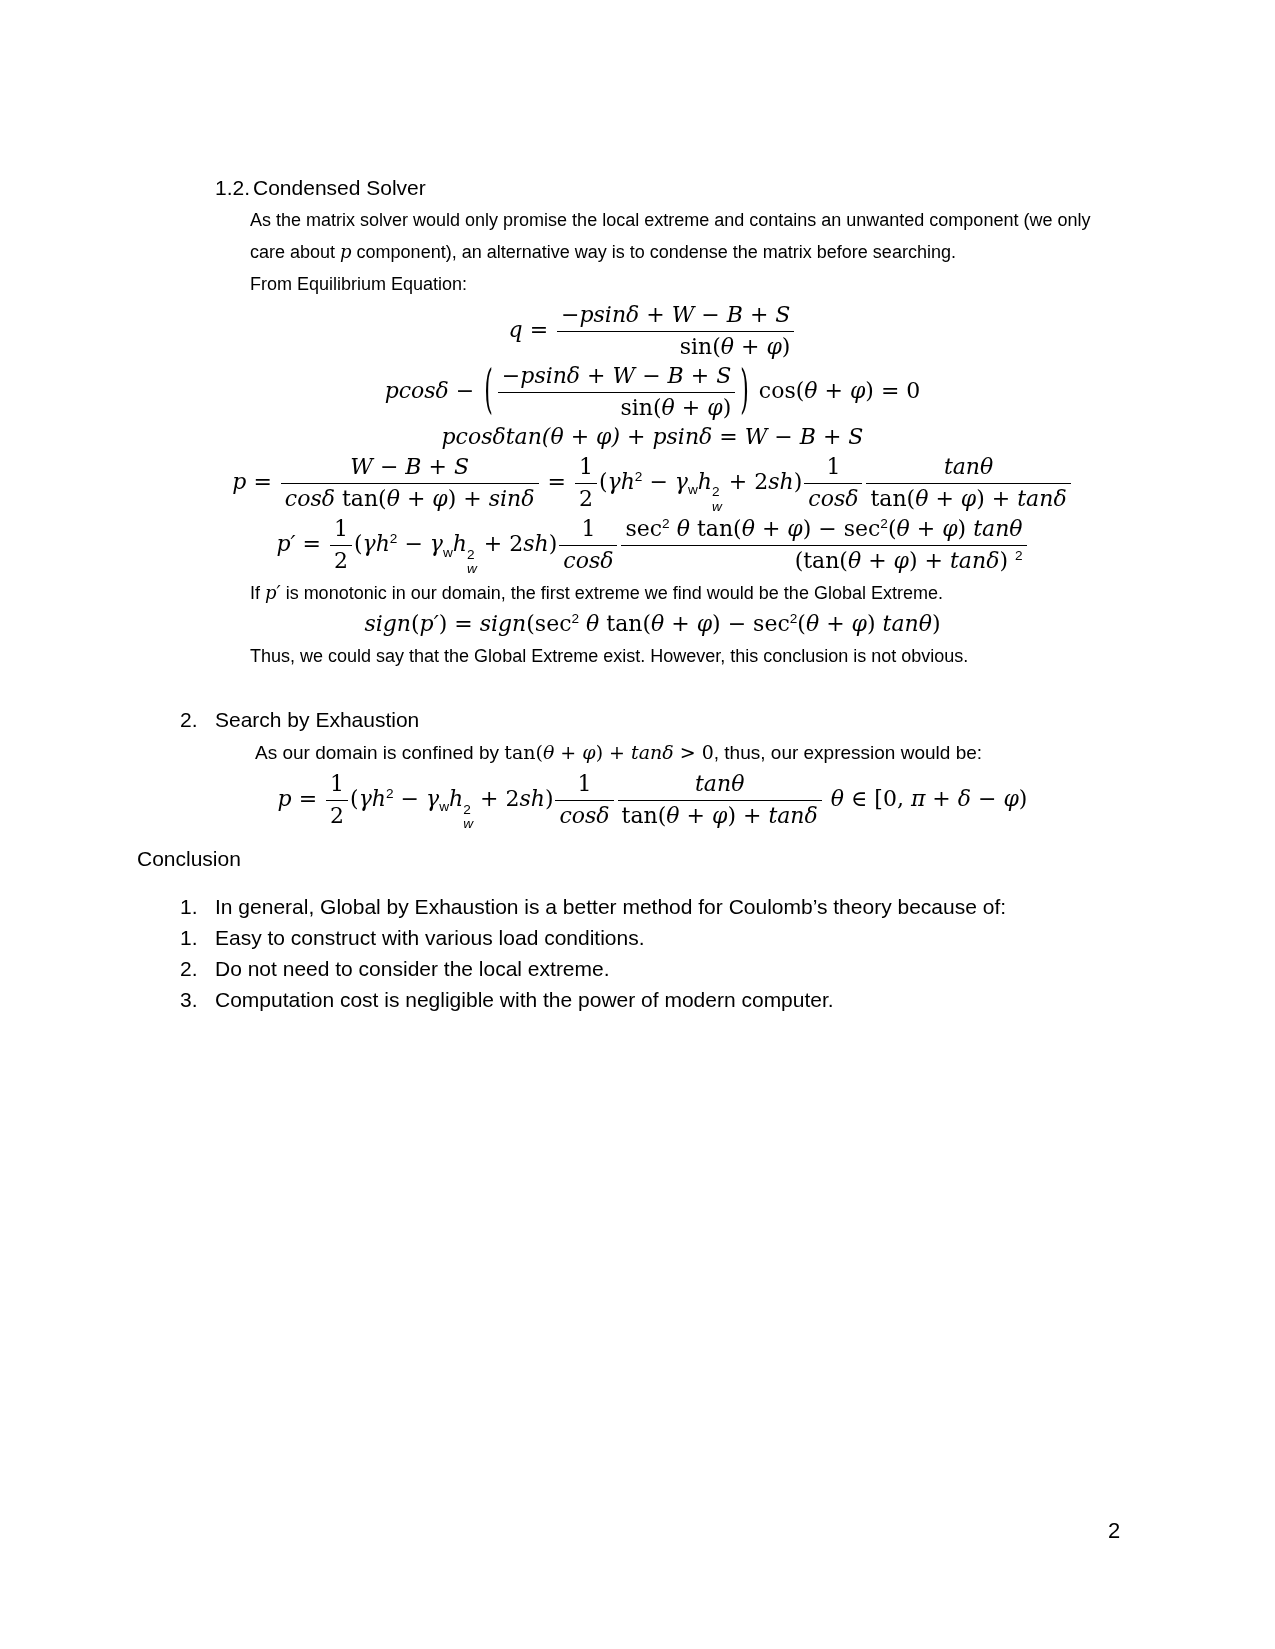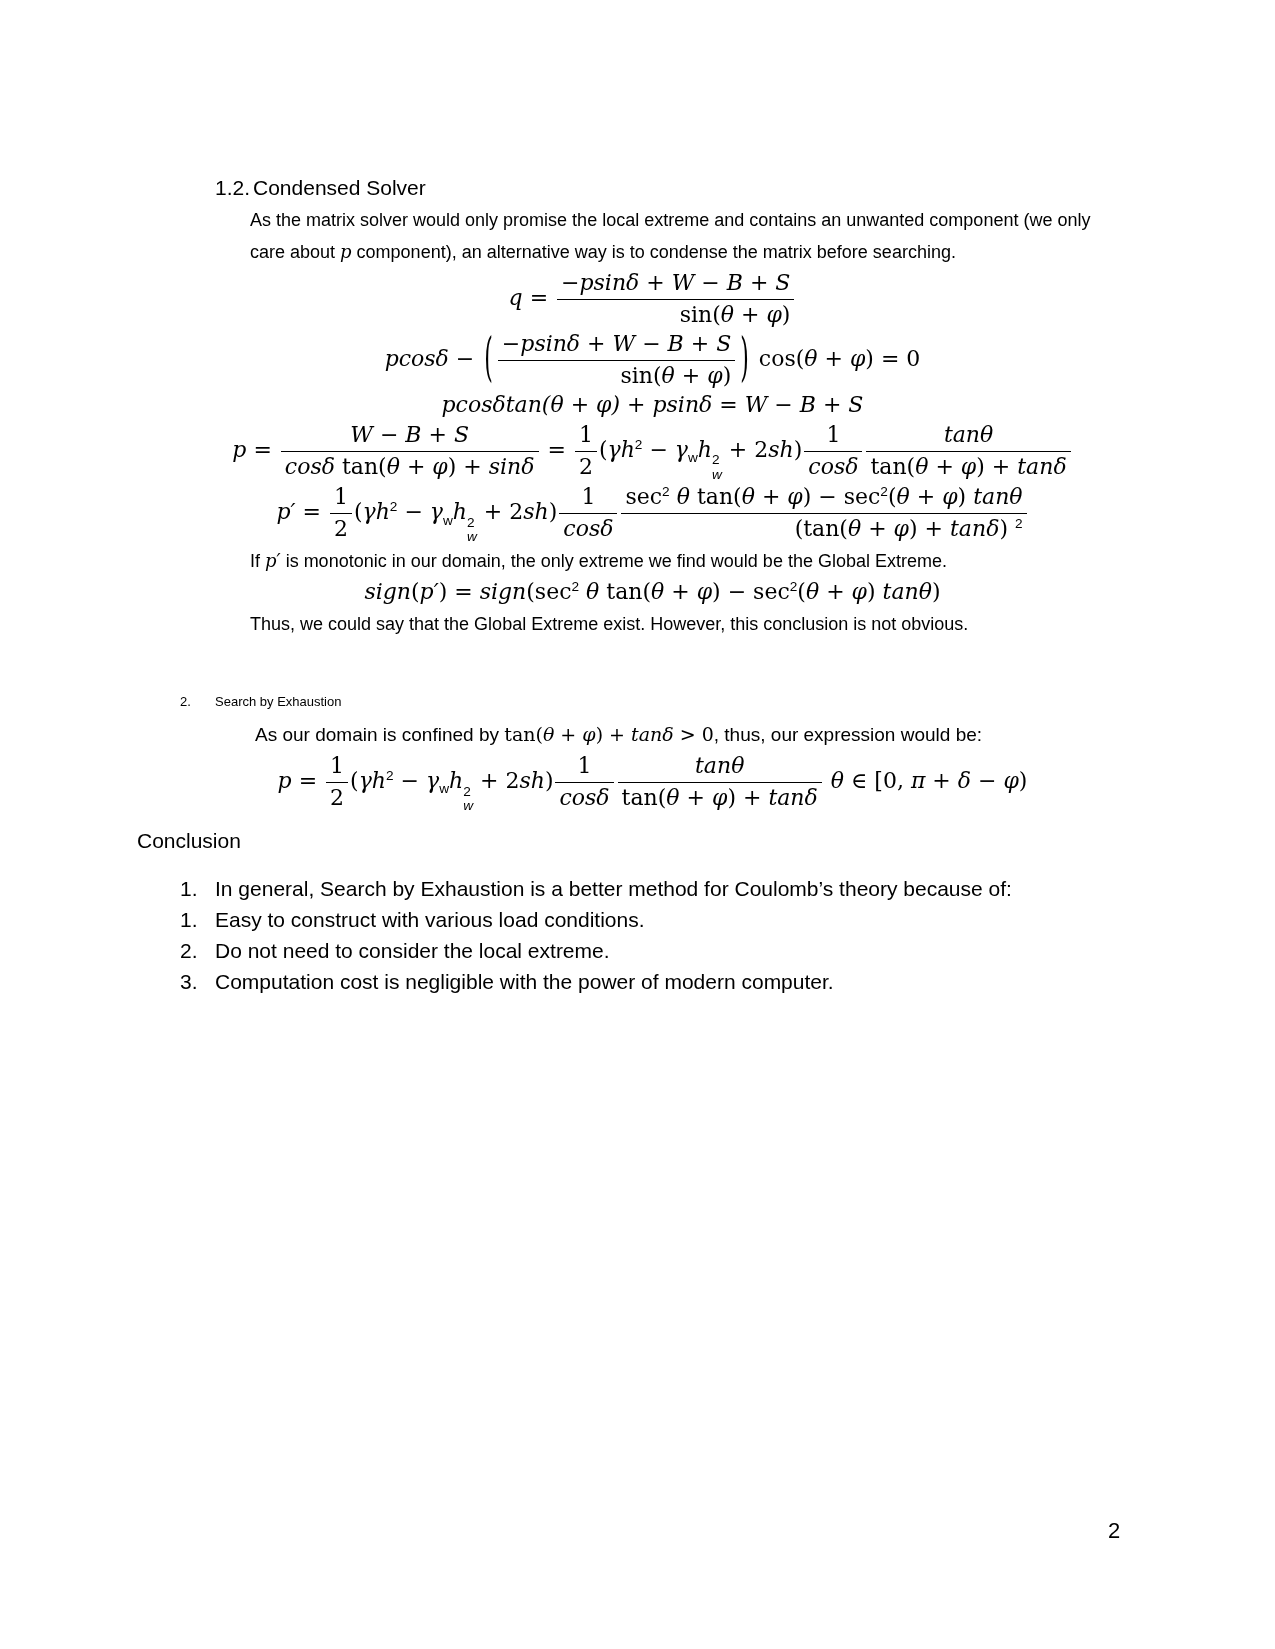--- a/index.html
+++ b/index.html
@@ -6,21 +6,21 @@
   body{
     width:1275px;height:1649px;background:#ffffff;color:#000;
     font-family:"Liberation Sans",sans-serif;position:relative;overflow:hidden;
   }
   .page{position:absolute;top:0;left:0;width:1275px;height:1649px;}
   .content{padding:172px 137px 0 137px;}
 
   
   .h12{margin-left:78px;font-size:21px;line-height:32px;}
   .h12 .num{display:inline-block;width:38px;}
-  .h2row{margin-left:43px;margin-top:46px;font-size:13px;line-height:32px;}
+  .h2row{margin-left:43px;margin-top:32px;font-size:21px;line-height:32px;}
   .h2row .num{display:inline-block;width:35px;}
 
   
   p{margin:0;}
   .body-ind{margin-left:113px;width:868px;font-size:18px;line-height:32px;}
   .sec2-intro{margin-left:118px;font-size:19px;line-height:32px;}
   .ip{font-family:"DejaVu Serif",serif;font-style:italic;}
 
   
   .eqs{text-align:center;padding-left:30px;}
@@ -52,36 +52,37 @@
 
 <div class="page">
   <div class="content">
 
     <div class="h12">
       <span class="num">1.2.</span><span>Condensed Solver</span>
     </div>
 
     <p class="body-ind"><span>As the matrix solver would only promise the local extreme and contains an unwanted component (we only care about </span><span class="ip">p</span><span> component), an alternative way is to condense the matrix before searching.</span></p>
 
+    <p class="body-ind">From Equilibrium Equation:</p>
 
     <div class="eqs">
       <div class="eq"><span class="mi">q</span><span class="mn"> = </span><span class="f"><span class="fn"><span class="mi">−psinδ + W − B + S</span></span><span class="fd"><span class="mn">sin(</span><span class="mi">θ + φ</span><span class="mn">)</span></span></span></div>
       <div class="eq"><span class="mi">pcosδ</span><span class="mn"> − </span><span class="bp">(</span><span class="f"><span class="fn"><span class="mi">−psinδ + W − B + S</span></span><span class="fd"><span class="mn">sin(</span><span class="mi">θ + φ</span><span class="mn">)</span></span></span><span class="bp">)</span><span class="mn"> cos(</span><span class="mi">θ + φ</span><span class="mn">) = 0</span></div>
       <div class="eq"><span class="mi">pcosδtan(θ + φ) + psinδ</span><span class="mn"> = </span><span class="mi">W − B + S</span></div>
       <div class="eq"><span class="mi">p</span><span class="mn"> = </span><span class="f"><span class="fn"><span class="mi">W − B + S</span></span><span class="fd"><span class="mi">cosδ </span><span class="mn">tan(</span><span class="mi">θ + φ</span><span class="mn">) + </span><span class="mi">sinδ</span></span></span><span class="mn"> = </span><span class="f"><span class="fn"><span class="mn">1</span></span><span class="fd"><span class="mn">2</span></span></span><span class="mn">(</span><span class="mi">γh</span><sup>2</sup><span class="mn"> − </span><span class="mi">γ</span><sub>w</sub><span class="mi">h</span><span class="ss">
             <span class="ssp">2</span>
             <span class="ssb">w</span>
           </span><span class="mn"> + 2</span><span class="mi">sh</span><span class="mn">)</span><span class="f"><span class="fn"><span class="mn">1</span></span><span class="fd"><span class="mi">cosδ</span></span></span><span class="f"><span class="fn"><span class="mi">tanθ</span></span><span class="fd"><span class="mn">tan(</span><span class="mi">θ + φ</span><span class="mn">) + </span><span class="mi">tanδ</span></span></span></div>
       <div class="eq"><span class="mi">p′</span><span class="mn"> = </span><span class="f"><span class="fn"><span class="mn">1</span></span><span class="fd"><span class="mn">2</span></span></span><span class="mn">(</span><span class="mi">γh</span><sup>2</sup><span class="mn"> − </span><span class="mi">γ</span><sub>w</sub><span class="mi">h</span><span class="ss">
             <span class="ssp">2</span>
             <span class="ssb">w</span>
           </span><span class="mn"> + 2</span><span class="mi">sh</span><span class="mn">)</span><span class="f"><span class="fn"><span class="mn">1</span></span><span class="fd"><span class="mi">cosδ</span></span></span><span class="f"><span class="fn"><span class="mn">sec</span><sup>2</sup><span class="mn"> </span><span class="mi">θ</span><span class="mn"> tan(</span><span class="mi">θ + φ</span><span class="mn">) − sec</span><sup>2</sup><span class="mn">(</span><span class="mi">θ + φ</span><span class="mn">) </span><span class="mi">tanθ</span></span><span class="fd"><span class="mn">(tan(</span><span class="mi">θ + φ</span><span class="mn">) + </span><span class="mi">tanδ</span><span class="mn">) </span><sup>2</sup></span></span></div>
     </div>
 
-    <p class="body-ind"><span>If </span><span class="ip">p′</span><span> is monotonic in our domain, the only extreme we find would be the Global Extreme.</span></p>
+    <p class="body-ind"><span>If </span><span class="ip">p′</span><span> is monotonic in our domain, the first extreme we find would be the Global Extreme.</span></p>
 
     <div class="eqs">
       <div class="eq"><span class="mi">sign</span><span class="mn">(</span><span class="mi">p′</span><span class="mn">) = </span><span class="mi">sign</span><span class="mn">(sec</span><sup>2</sup><span class="mn"> </span><span class="mi">θ</span><span class="mn"> tan(</span><span class="mi">θ + φ</span><span class="mn">) − sec</span><sup>2</sup><span class="mn">(</span><span class="mi">θ + φ</span><span class="mn">) </span><span class="mi">tanθ</span><span class="mn">)</span></div>
     </div>
 
     <p class="body-ind">Thus, we could say that the Global Extreme exist. However, this conclusion is not obvious.</p>
 
     <div class="h2row">
       <span class="num">2.</span><span>Search by Exhaustion</span>
     </div>
@@ -93,21 +94,21 @@
             <span class="ssp">2</span>
             <span class="ssb">w</span>
           </span><span class="mn"> + 2</span><span class="mi">sh</span><span class="mn">)</span><span class="f"><span class="fn"><span class="mn">1</span></span><span class="fd"><span class="mi">cosδ</span></span></span><span class="f"><span class="fn"><span class="mi">tanθ</span></span><span class="fd"><span class="mn">tan(</span><span class="mi">θ + φ</span><span class="mn">) + </span><span class="mi">tanδ</span></span></span><span class="mn">&nbsp;</span><span class="mi">θ</span><span class="mn"> ∈ [0, </span><span class="mi">π</span><span class="mn"> + </span><span class="mi">δ</span><span class="mn"> − </span><span class="mi">φ</span><span class="mn">)</span></div>
     </div>
 
     <div class="conclusion-h">Conclusion</div>
 
     <div class="citems">
       <div class="citem">
         <span class="cnum">1.</span>
-          <span>In general, Search by Exhaustion is a better method for Coulomb’s theory because of:</span>
+          <span>In general, Global by Exhaustion is a better method for Coulomb’s theory because of:</span>
       </div>
       <div class="citem">
         <span class="cnum">1.</span>
           <span>Easy to construct with various load conditions.</span>
       </div>
       <div class="citem">
         <span class="cnum">2.</span>
           <span>Do not need to consider the local extreme.</span>
       </div>
       <div class="citem">

